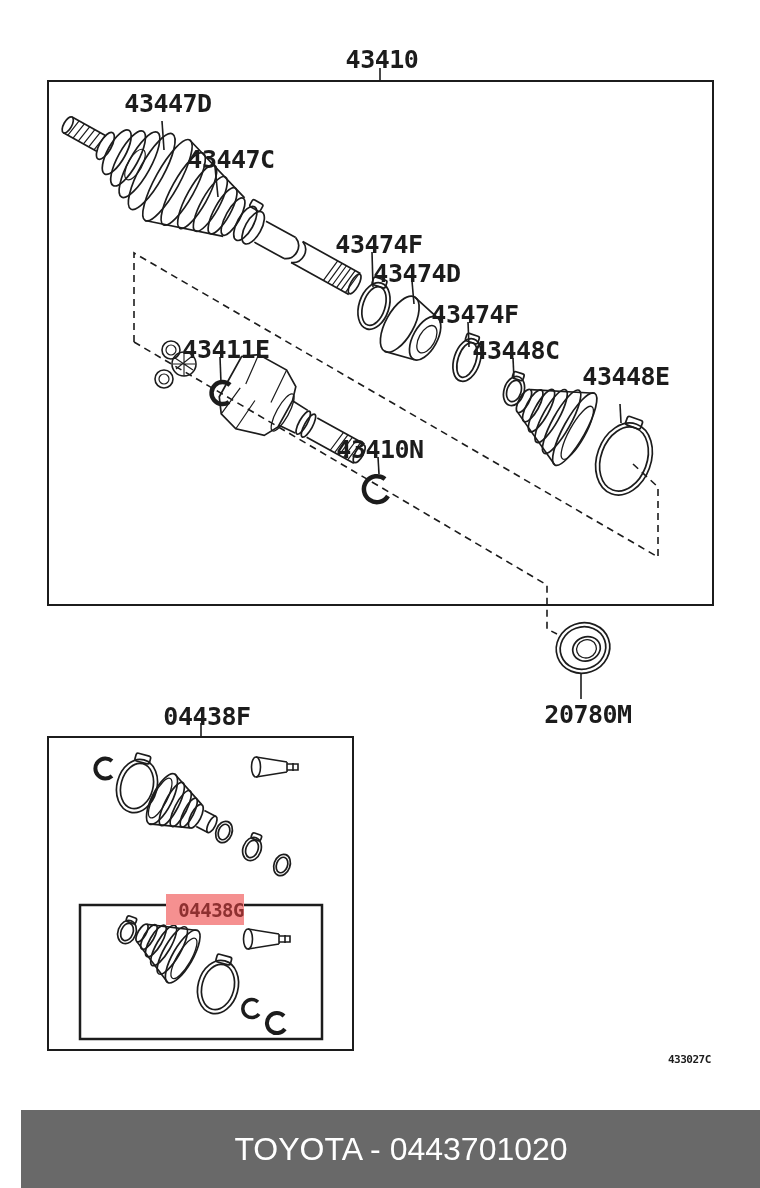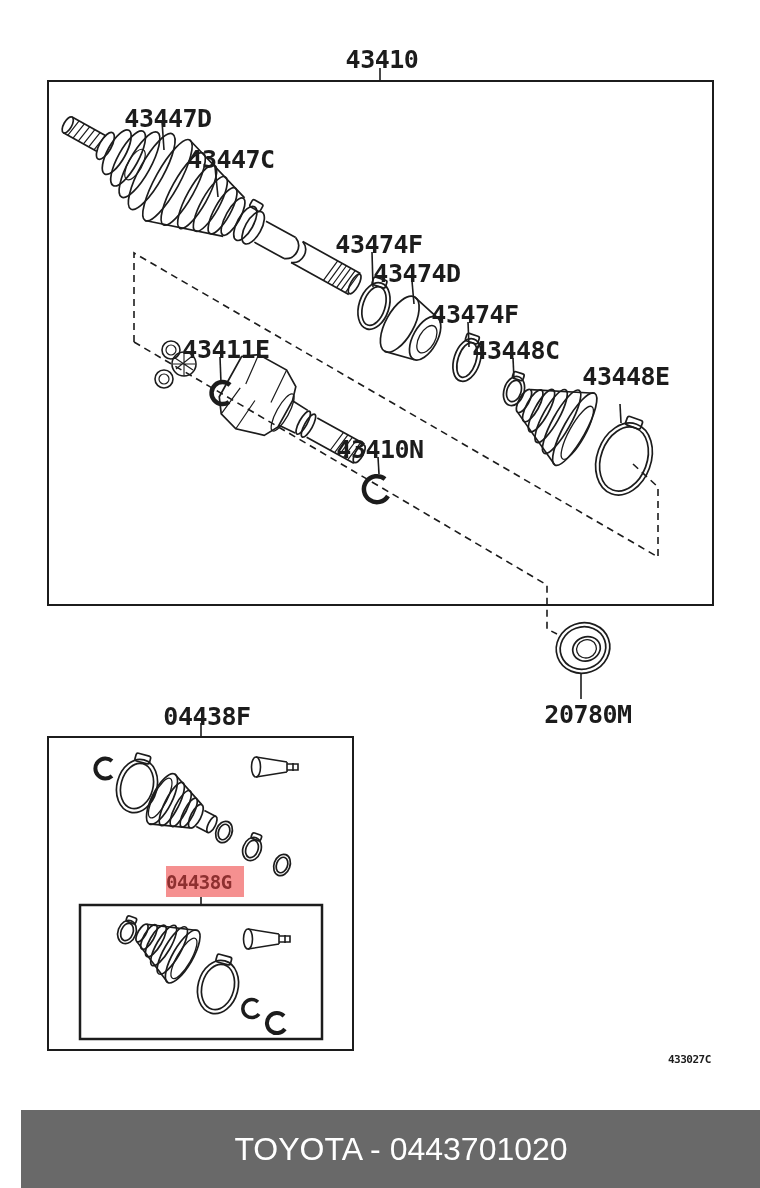--- a/index.html
+++ b/index.html
@@ -2,21 +2,21 @@
 <html><head>
 <meta charset="utf-8">
 <style>
   html,body{margin:0;padding:0;background:#ffffff;}
   #page{position:relative;width:760px;height:1188px;background:#ffffff;overflow:hidden;
         font-family:"DejaVu Sans Mono",monospace;}
   svg{position:absolute;left:0;top:0;}
   .lbl{position:absolute;transform:translateX(-50%);white-space:nowrap;
        font-family:"DejaVu Sans Mono",monospace;font-weight:bold;font-size:25px;
        color:#1c1c1c;letter-spacing:-0.5px;line-height:1;}
-  .hl-box{position:absolute;background:#f59090;display:flex;align-items:center;justify-content:flex-start;}
+  .hl-box{position:absolute;background:#f59090;display:flex;align-items:center;justify-content:flex-end;margin-top:28px;}
   .hl-box span{font-family:"DejaVu Sans Mono",monospace;font-weight:bold;font-size:19px;
        color:#8e3030;letter-spacing:-0.5px;}
   .dwg{position:absolute;left:668px;top:1053px;font-family:"DejaVu Sans Mono",monospace;
        font-weight:bold;font-size:11px;color:#1c1c1c;letter-spacing:-0.5px;}
   .footer{position:absolute;left:0;top:1110px;width:760px;height:78px;background:#696969;
        display:flex;align-items:center;justify-content:center;gap:40px;margin-left:21px;}
   .footer span{font-family:"Liberation Sans",sans-serif;font-size:32px;color:#ffffff;
        letter-spacing:0px;}
   .ln{stroke:#1c1c1c;fill:none;}
 </style>
@@ -219,21 +219,21 @@
           <ellipse rx="16" ry="23"></ellipse>
       <rect x="-9" y="-32" width="15" height="8" rx="2"></rect>
     </g>
     <path class="ln" d="M258,1002 A9,9 0 1 0 259,1014" stroke-width="3.5"></path>
     <path class="ln" d="M284,1016 A10,10 0 1 0 285,1029" stroke-width="4"></path>
   </g>
 
 </svg>
 
 <div class="lbl" style="left:382px;top:47px">43410</div>
-<div class="lbl" style="left:168px;top:106px">43447D</div>
+<div class="lbl" style="left:168px;top:91px">43447D</div>
 <div class="lbl" style="left:231px;top:147px">43447C</div>
 <div class="lbl" style="left:379px;top:232px">43474F</div>
 <div class="lbl" style="left:417px;top:261px">43474D</div>
 <div class="lbl" style="left:475px;top:302px">43474F</div>
 <div class="lbl" style="left:516px;top:338px">43448C</div>
 <div class="lbl" style="left:626px;top:364px">43448E</div>
 <div class="lbl" style="left:226px;top:337px">43411E</div>
 <div class="lbl" style="left:380px;top:437px">43410N</div>
 <div class="lbl" style="left:588px;top:702px">20780M</div>
 <div class="lbl" style="left:207px;top:704px">04438F</div>

